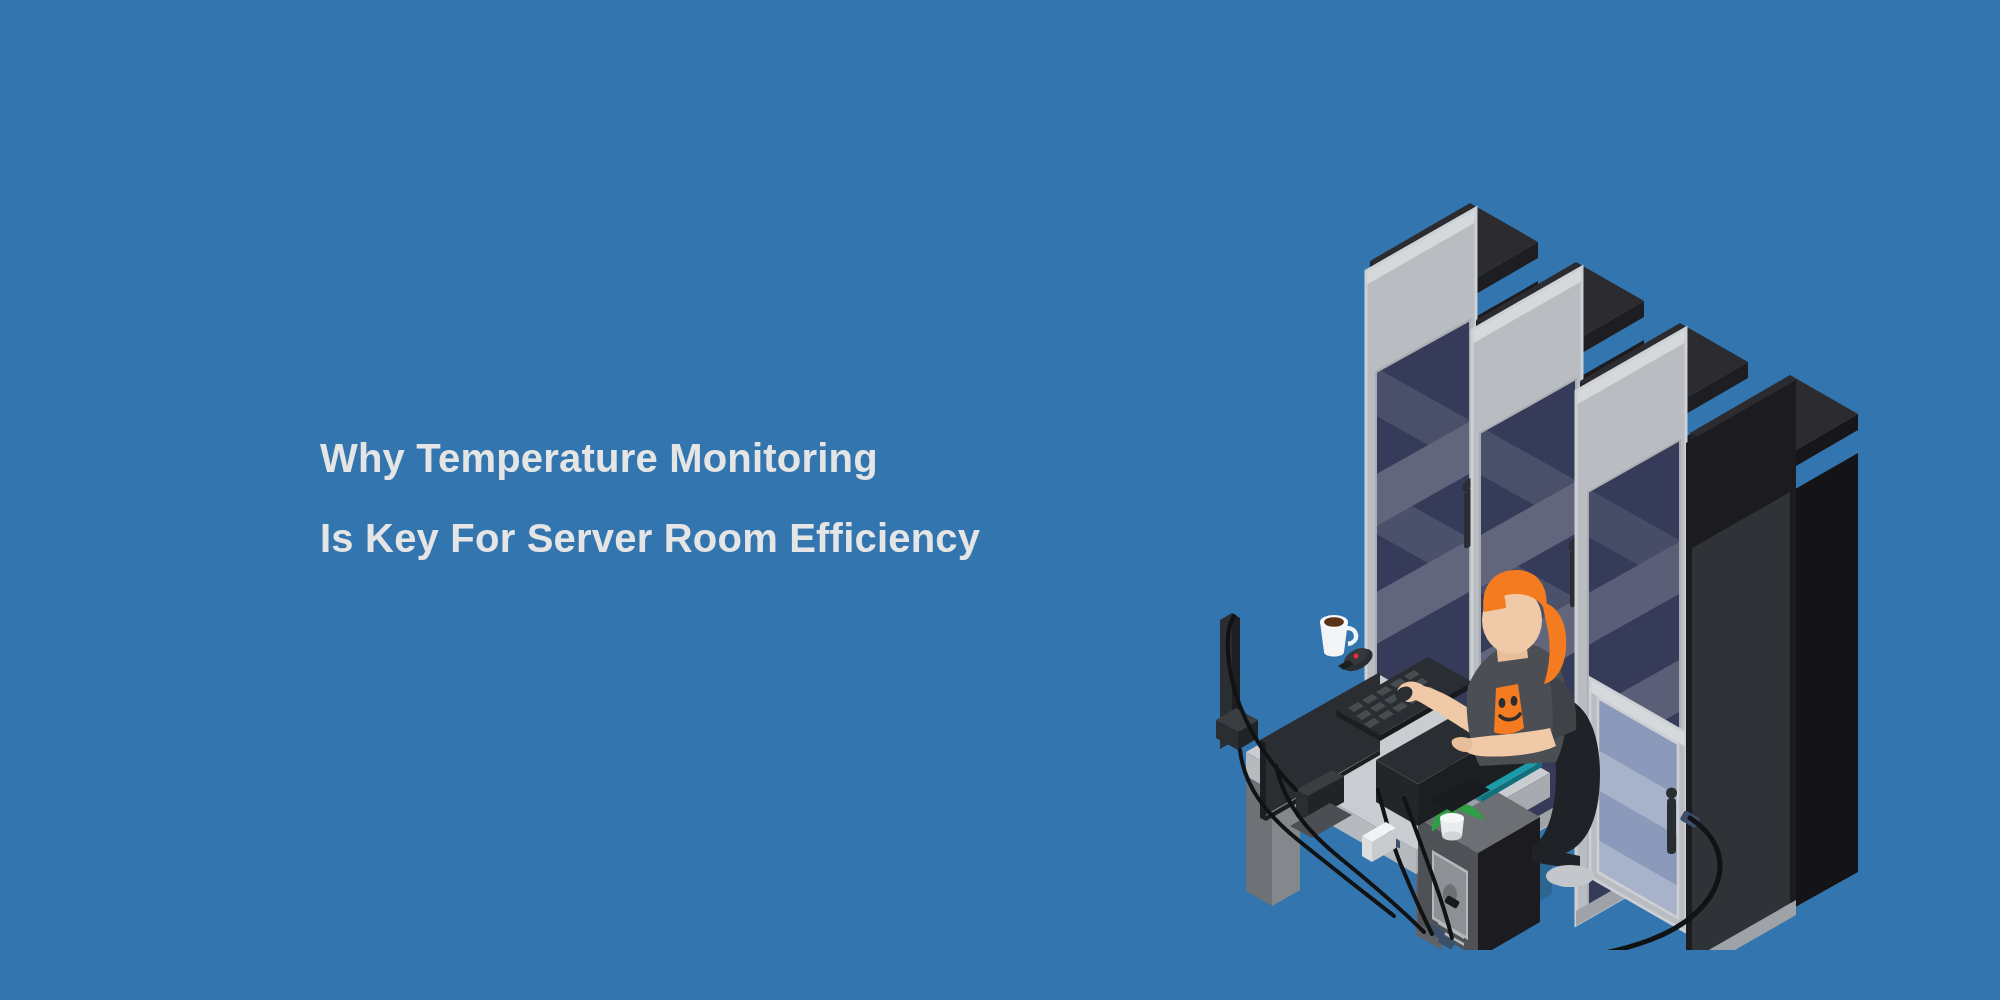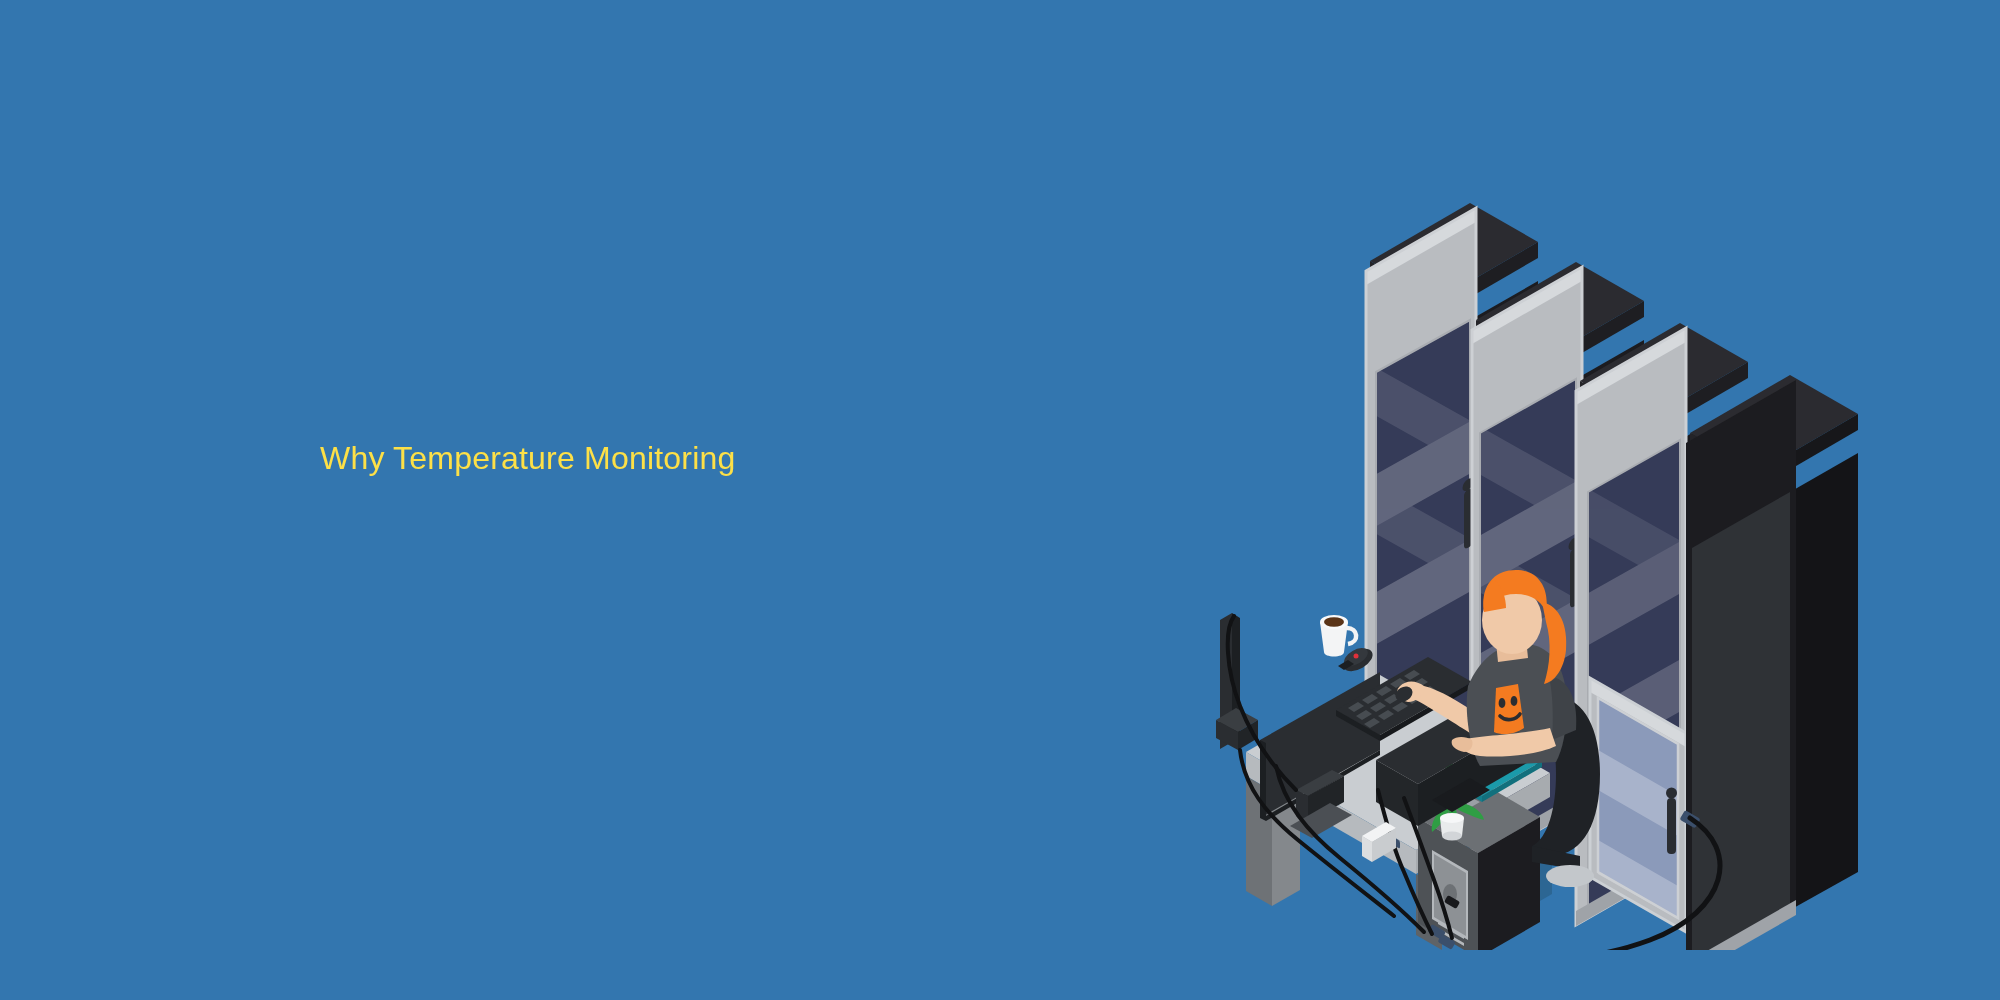--- a/index.html
+++ b/index.html
@@ -12,41 +12,42 @@
     position:relative;width:2000px;height:1000px;
     background:#3376af;overflow:hidden;
   }
   
   #headline{
     position:absolute;left:320px;top:418px;width:900px;
     color:#ffffff;
   }
   #headline .line{
     display:block;
-    font-size:32px;
+    font-size:40px;
     line-height:80px;
-    font-weight:400;
+    font-weight:700;
     letter-spacing:.2px;
     white-space:nowrap;
-    color:#fde047;
+    color:#e5e5e5;
   }
   
   #illustration{
     position:absolute;left:1180px;top:150px;
     width:820px;height:800px;
   }
   #illustration svg{display:block;width:820px;height:800px;}
 </style>
 </head>
 <body>
 
 <div id="banner" style="background: rgb(51, 118, 175);">
 
   <div id="headline" style="color: rgb(255, 255, 255);">
     <span class="line">Why Temperature Monitoring</span>
+    <span class="line">Is Key For Server Room Efficiency</span>
   </div>
 
   <div id="illustration">
     <svg viewBox="0 0 820 800" xmlns="http://www.w3.org/2000/svg">
       <defs>
 
         <pattern id="navyServers" x="0" y="0" width="80" height="37" patternUnits="userSpaceOnUse">
           <rect width="80" height="37" fill="#353b58"></rect>
           <rect x="1" y="1" width="78" height="10" fill="#434a6b"></rect>
           <rect x="3" y="3" width="3" height="2" fill="#24c3bd"></rect>

